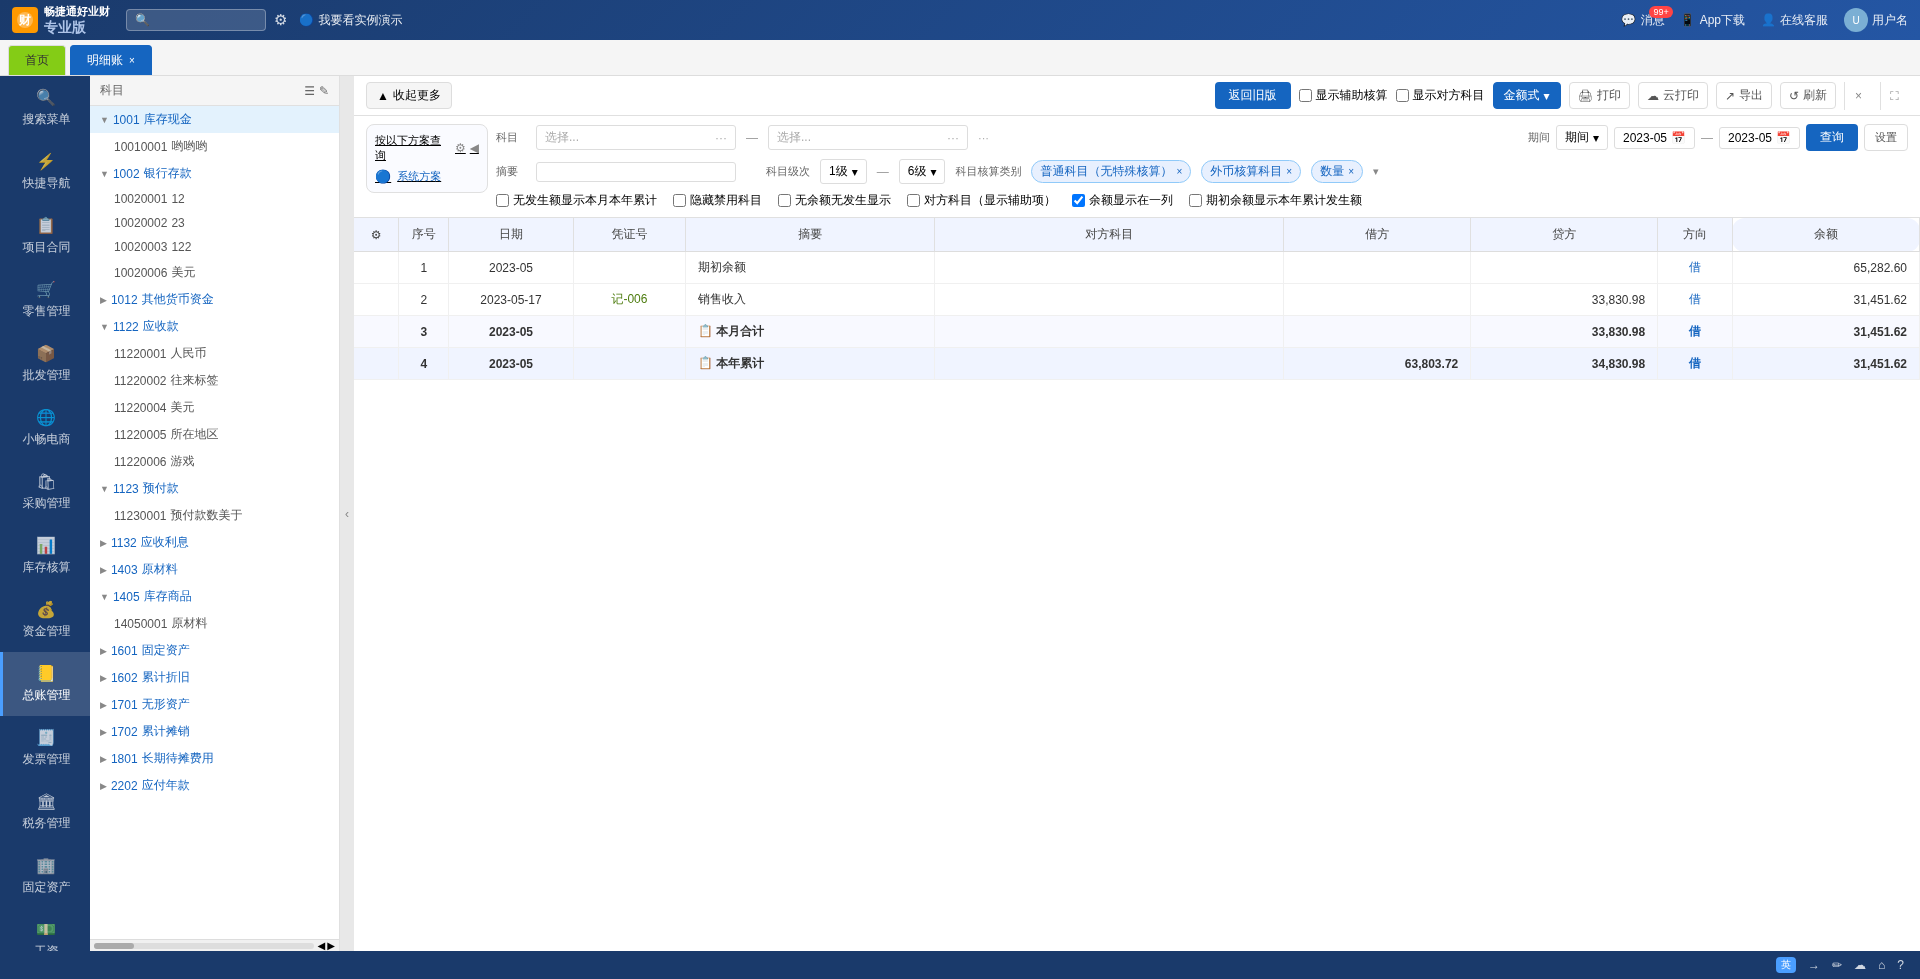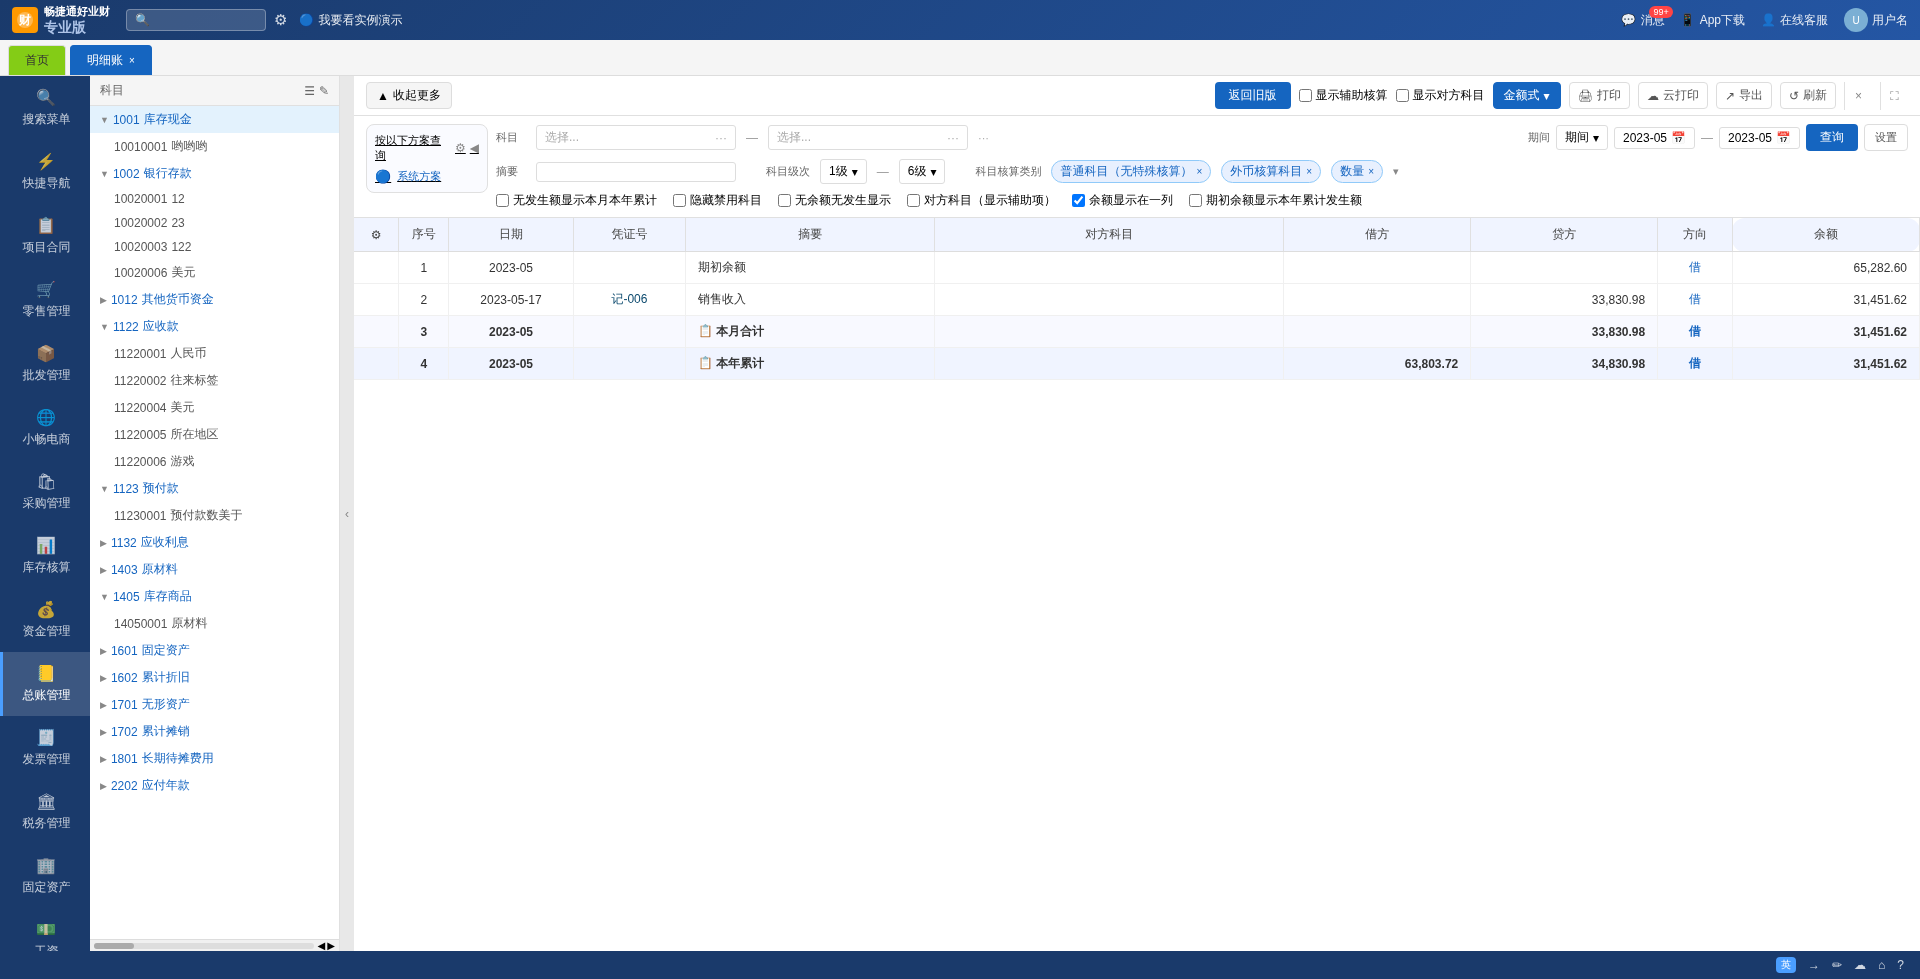--- a/index.html
+++ b/index.html
@@ -455,21 +455,21 @@
       color: #333;
       border-bottom: 1px solid #f0f0f0;
       border-right: 1px solid #f0f0f0;
       text-align: center;
     }
     tr.summary-row td { font-weight: bold; background: #f8f9ff; }
     tr.total-row td { font-weight: bold; background: #f0f4ff; }
     .td-settings { width: 36px; }
     .td-left { text-align: left; }
     .td-right { text-align: right; }
-    .link-cell { color: #0c4a6e; cursor: pointer; }
+    .link-cell { color: #4d7c0f; cursor: pointer; }
     .direction-cell { color: #1565c0; }
 
     
     .status-bar {
       height: 28px;
       background: #1a3a6b;
       display: flex;
       align-items: center;
       justify-content: flex-end;
       padding: 0 16px;
@@ -908,21 +908,21 @@
               <div class="filter-select">
                 <span>1级</span>
                 <span>▾</span>
               </div>
               <span class="filter-dash">—</span>
               <div class="filter-select">
                 <span>6级</span>
                 <span>▾</span>
               </div>
 
-              <span style="margin-left:20px;" class="filter-label">科目核算类别</span>
+              <span style="" class="filter-label">科目核算类别</span>
               <div class="filter-tag">
                 <span>普通科目（无特殊核算）</span>
                 <span class="filter-tag-close">×</span>
               </div>
               <div class="filter-tag">
                 <span>外币核算科目</span>
                 <span class="filter-tag-close">×</span>
               </div>
               <div class="filter-tag">
                 <span>数量</span>

